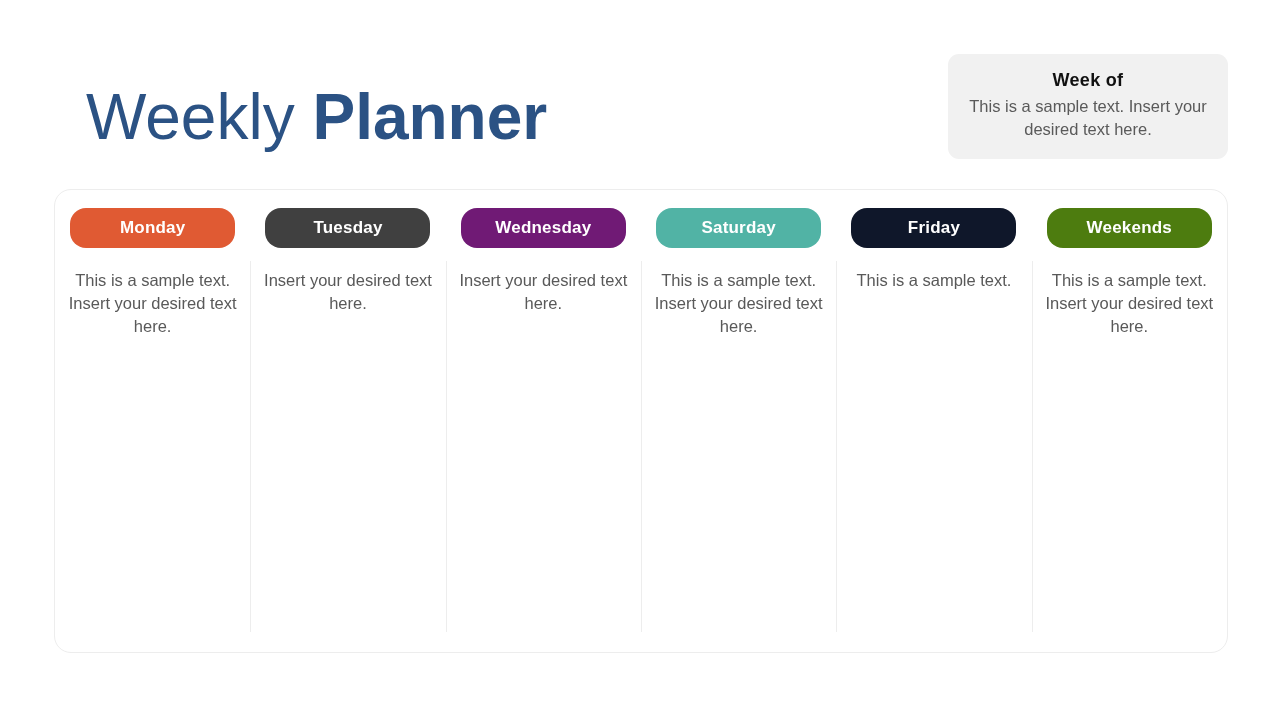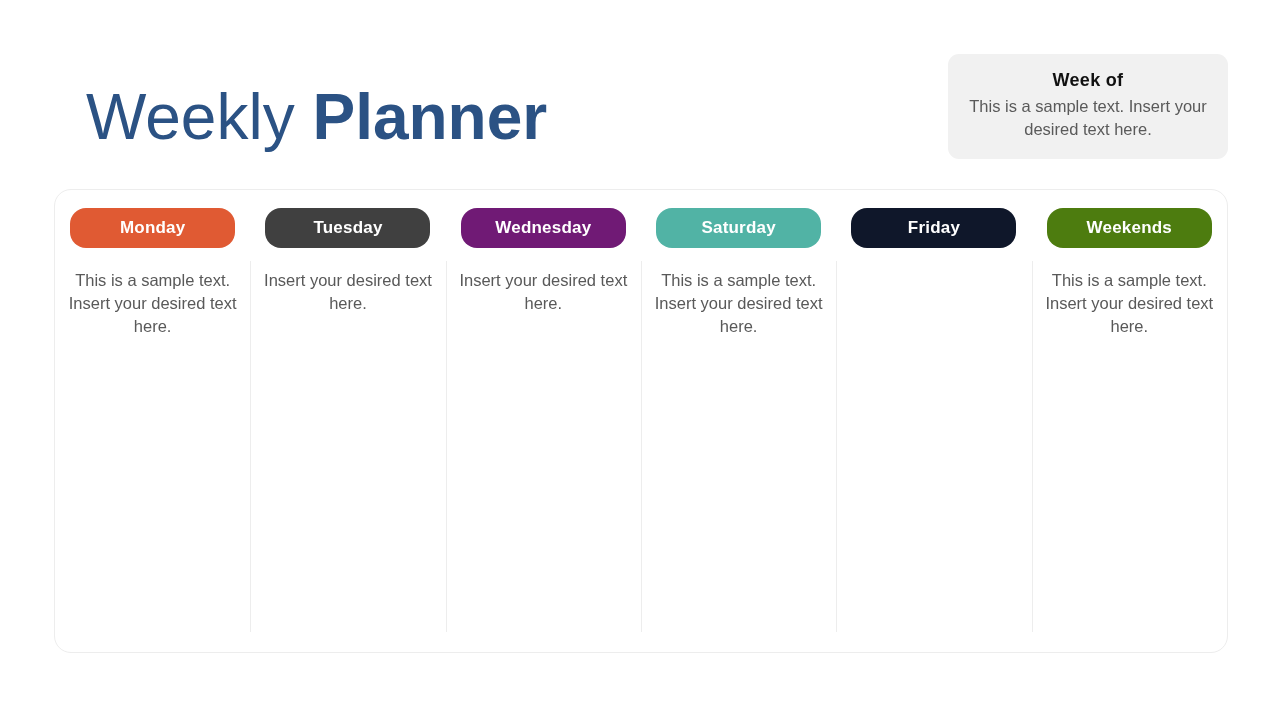--- a/index.html
+++ b/index.html
@@ -158,20 +158,21 @@
       <div class="day-note">Insert your desired text here.</div>
     </div>
 
     <div class="planner-column">
       <div class="day-pill" style="background-color: rgb(81, 179, 165);">Saturday</div>
       <div class="day-note">This is a sample text. Insert your desired text here.</div>
     </div>
 
     <div class="planner-column">
       <div class="day-pill" style="background-color: #0f172a;">Friday</div>
+      <div class="day-note">This is a sample text.</div>
     </div>
 
     <div class="planner-column">
       <div class="day-pill" style="background-color: #4d7c0f;">Weekends</div>
       <div class="day-note">This is a sample text. Insert your desired text here.</div>
     </div>
 
   </div>
 </div>
 

